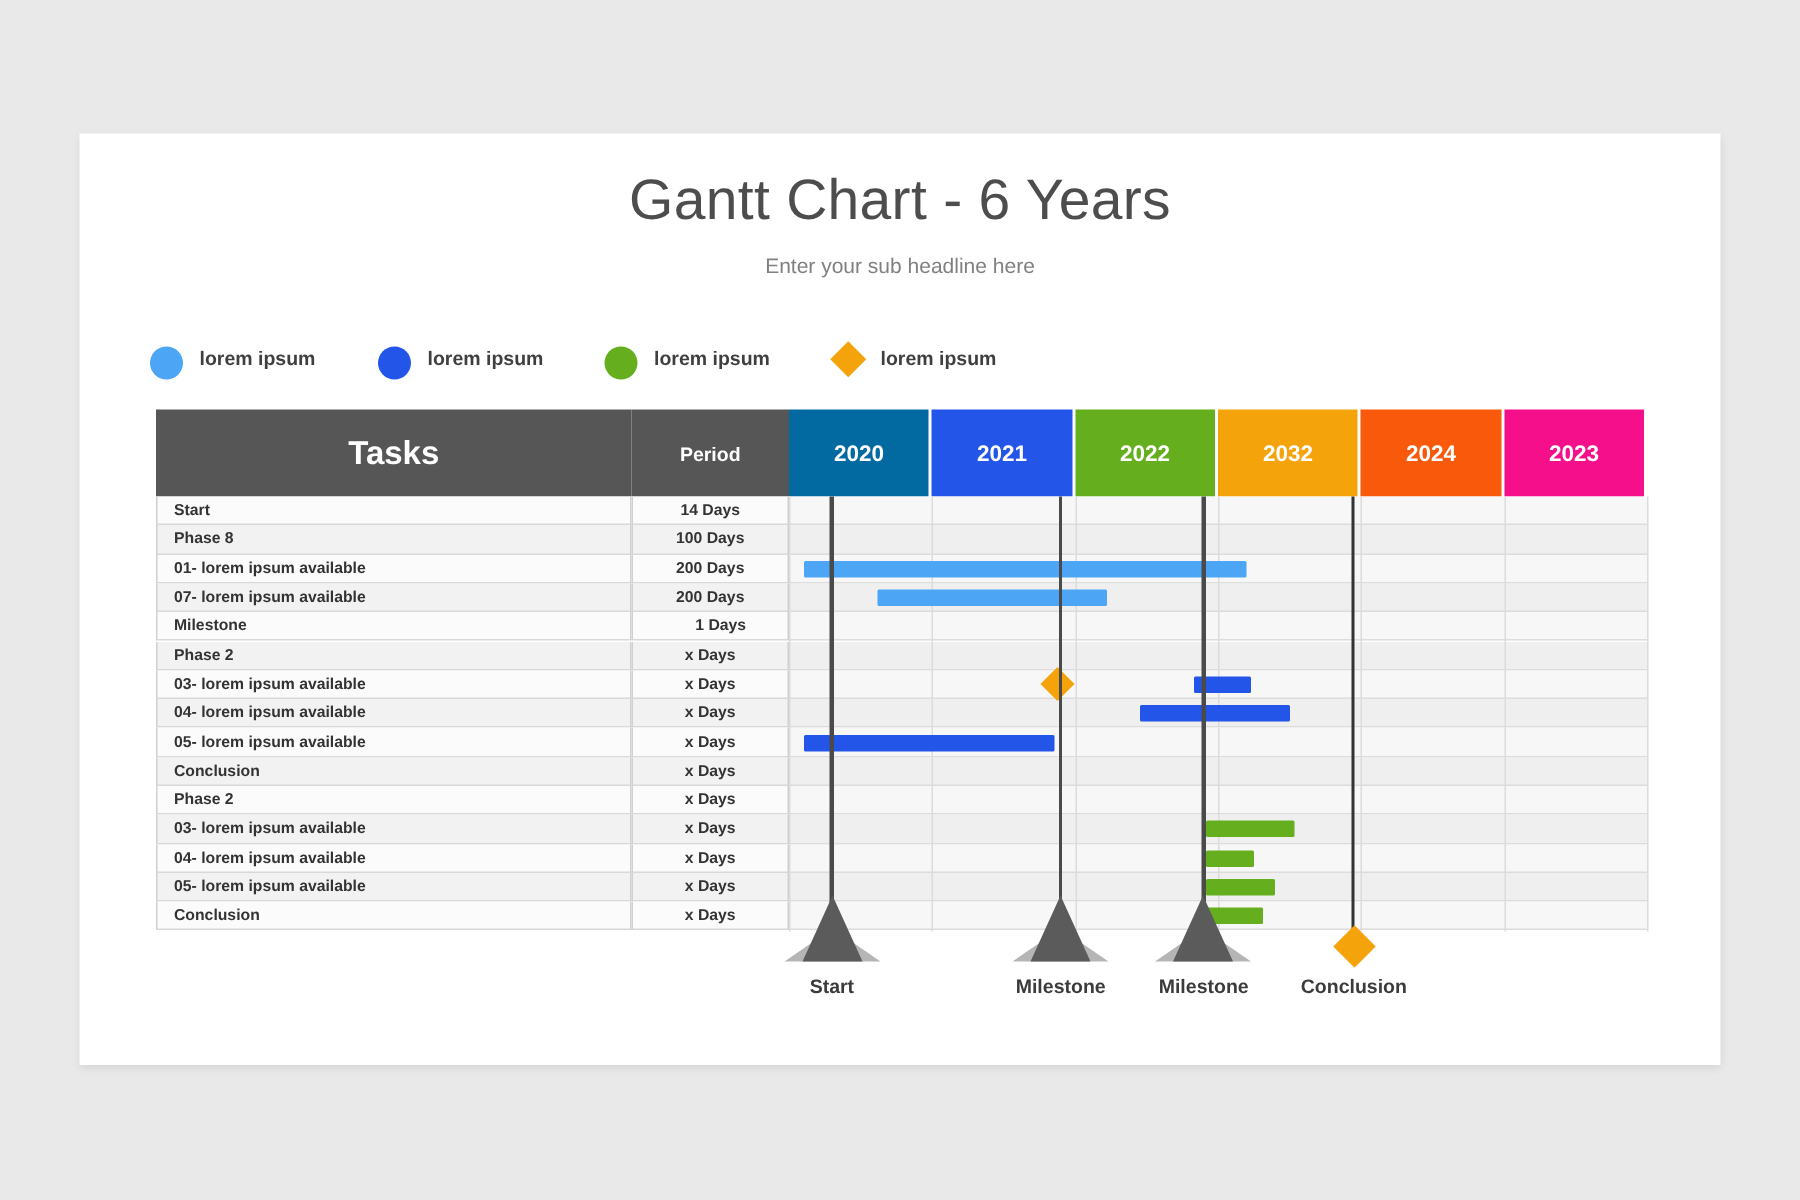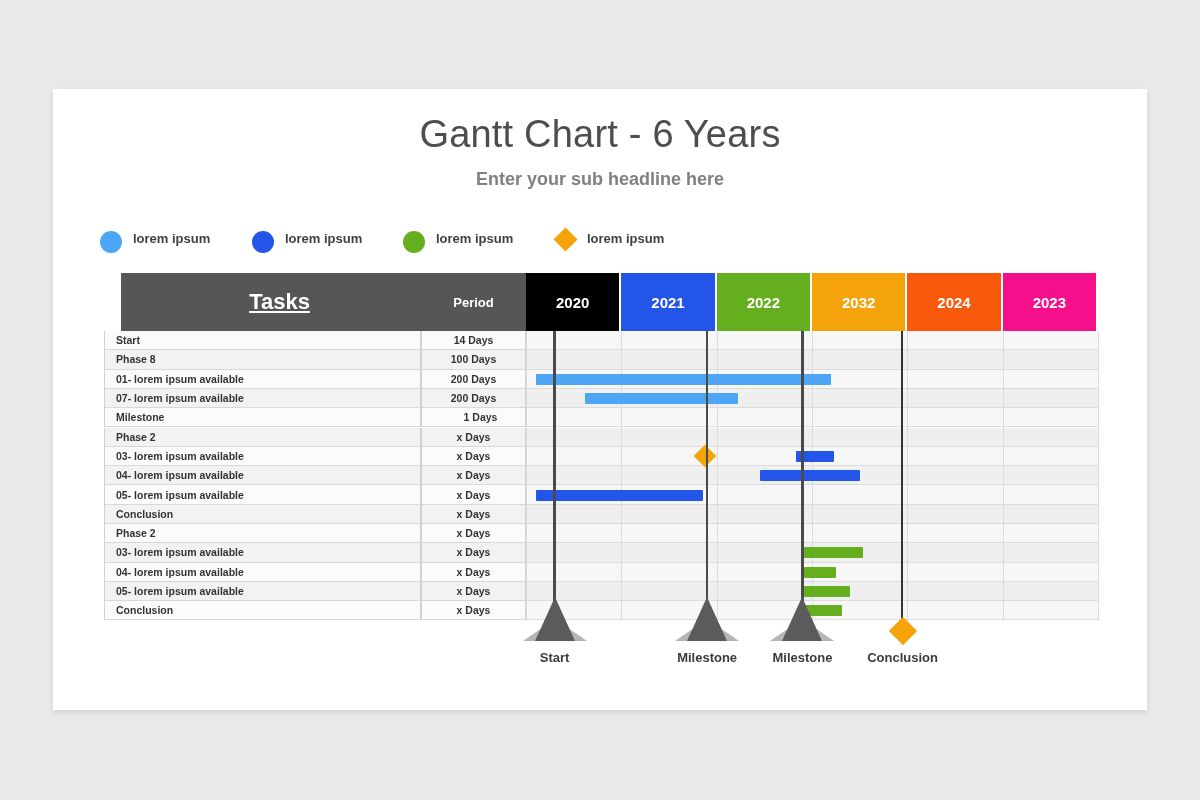--- a/index.html
+++ b/index.html
@@ -14,21 +14,21 @@
     background:#ffffff;
     box-shadow:0 2px 6px rgba(0,0,0,0.10);
   }
   
   #title{
     position:absolute;left:0;top:24px;width:1094px;text-align:center;
     font-size:38px;color:#4d4d4d;font-weight:400;letter-spacing:.2px;
   }
   #subtitle{
     position:absolute;left:0;top:80px;width:1094px;text-align:center;
-    font-size:18px;color:#808080;font-weight:700;
+    font-size:14px;color:#808080;font-weight:400;
   }
   
   #legend{position:absolute;left:47px;top:142px;width:1000px;height:30px;}
   .lg-item{position:absolute;top:0;display:flex;align-items:flex-start;height:30px;}
   .lg-dot{width:22px;height:22px;border-radius:50%;flex:0 0 auto;}
   .lg-dia{width:17px;height:17px;flex:0 0 auto;transform:rotate(45deg);margin:0 2px;}
   .lg-txt{margin-left:11px;font-size:13px;color:#3f3f3f;font-weight:bold;white-space:nowrap;}
   
   #grid{position:absolute;left:51px;top:184px;width:994px;height:346px;}
   
@@ -84,23 +84,23 @@
         <span class="lg-dot" style="background: rgb(101, 174, 30);"></span>
         <span class="lg-txt">lorem ipsum</span>
       </div>
       <div class="lg-item" style="left: 455px;">
         <span class="lg-dia" style="background: rgb(245, 163, 11);"></span>
         <span class="lg-txt">lorem ipsum</span>
       </div>
     </div>
 
   <div id="grid">
-      <div class="hd hd-tasks" style="left: 17px; width: 317px; text-decoration: underline;">Tasks</div>
+      <div class="hd hd-tasks" style="left: 0px; width: 317px;">Tasks</div>
       <div class="hd hd-period" style="left: 317px; width: 105px;">Period</div>
-      <div class="hd hd-year" style="left: 422px; width: 93.3333px; background: #000000;">2020</div>
+      <div class="hd hd-year" style="left: 422px; width: 93.3333px; background: #0369a1;">2020</div>
       <div class="hd hd-year" style="left: 517.333px; width: 93.3333px; background: rgb(35, 86, 232);">2021</div>
       <div class="hd hd-year" style="left: 612.667px; width: 93.3333px; background: rgb(101, 174, 30);">2022</div>
       <div class="hd hd-year" style="left: 708px; width: 93.3333px; background: rgb(245, 163, 11);">2032</div>
       <div class="hd hd-year" style="left: 803.333px; width: 93.3333px; background: rgb(249, 89, 11);">2024</div>
       <div class="hd hd-year" style="left: 898.667px; width: 93.3333px; background: rgb(245, 15, 139);">2023</div>
       <div class="rw rw-left rw-task oddL" style="left: 0px; width: 317px; top: 58px;">Start</div>
       <div class="rw rw-left rw-period oddL" style="left: 317px; width: 105px; top: 58px;">14 Days</div>
       <div class="rw rw-plot odd" style="left: 422px; width: 572px; top: 58px;"></div>
       <div class="rw rw-left rw-task evenL" style="left: 0px; width: 317px; top: 77.3px;">Phase 8</div>
       <div class="rw rw-left rw-period evenL" style="left: 317px; width: 105px; top: 77.3px; text-align: center;">100 Days</div>

